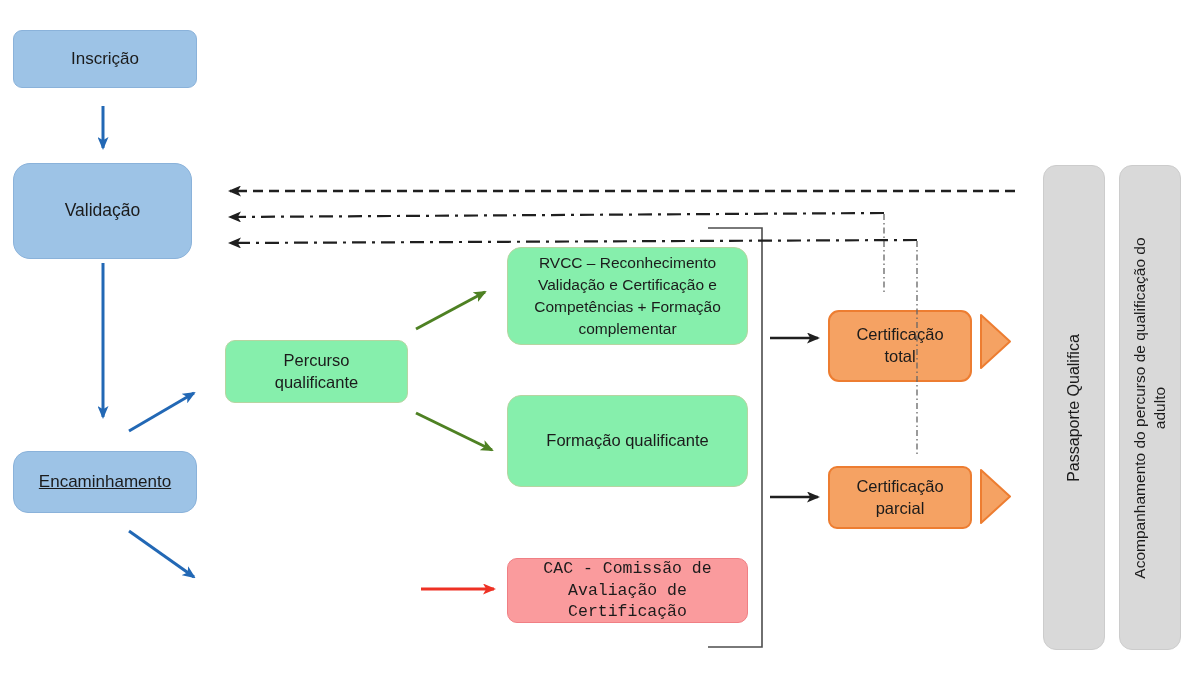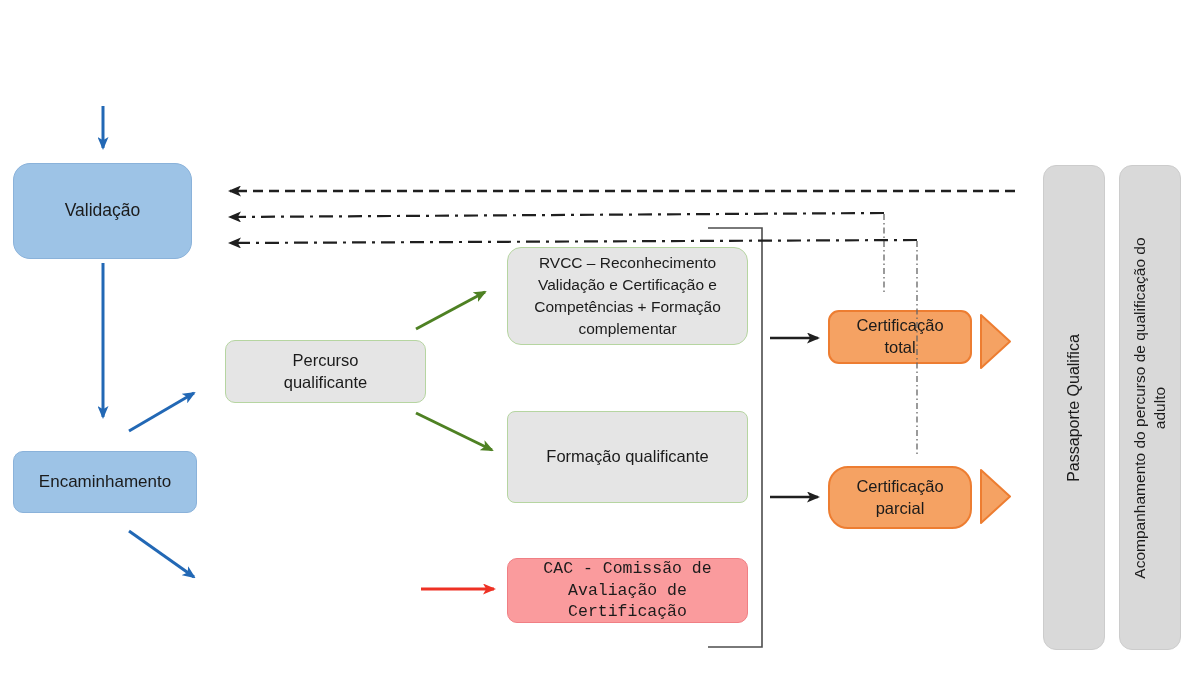--- a/index.html
+++ b/index.html
@@ -13,54 +13,57 @@
   }
   .node{
     position:absolute;
     display:flex;align-items:center;justify-content:center;
     text-align:center;
     box-sizing:border-box;
     z-index:2;
     line-height:1.32;
   }
   .blue  {background:#9DC3E6;border:1.5px solid #8AB2DA;}
-  .green {background:#e5e5e5;border:1.5px solid #B6D5A1;}
+  .green {background:#86efac;border:1.5px solid #B6D5A1;}
   .red   {background:#FA9B9D;border:1.5px solid #F07F84;}
   .orange{background:#F5A263;border:2px solid #ED7D31;}
   .gray  {background:#D9D9D9;border:1px solid #CCCCCC;}
 
   .n-inscricao      {left:13px;  top:30px;  width:184px; height:58px;  border-radius:9px;  font-size:17px;}
   .n-orientacao     {left:13px;  top:163px; width:179px; height:96px;  border-radius:17px; font-size:17.5px;}
-  .n-encaminhamento {left:13px;  top:451px; width:184px; height:62px;  border-radius:10px; font-size:17px;}
-  .n-percurso       {left:225px; top:340px; width:201px; height:63px;  border-radius:10px; font-size:16.5px; padding:0 28px;}
+  .n-encaminhamento {left:13px;  top:451px; width:184px; height:62px;  border-radius:15px; font-size:17px;text-decoration:underline;}
+  .n-percurso       {left:225px; top:340px; width:183px; height:63px;  border-radius:10px; font-size:16.5px; padding:0 28px;}
   .n-rvcc           {left:507px; top:247px; width:241px; height:98px;  border-radius:14px; font-size:15.5px; padding:0 9px; line-height:1.42;}
-  .n-formacao       {left:507px; top:395px; width:241px; height:92px;  border-radius:8px; font-size:16.5px; padding:8px 10px;margin-top:16px;}
+  .n-formacao       {left:507px; top:395px; width:241px; height:92px;  border-radius:14px; font-size:16.5px; padding:8px 10px;}
   .n-mecanismos     {left:225px; top:558px; width:183px; height:64px;  border-radius:10px; font-size:16.5px; padding:0 24px;}
   .n-cac            {left:507px; top:558px; width:241px; height:65px;  border-radius:10px; font-size:16.5px; padding:0 23px;font-family:Liberation Mono, monospace;}
-  .n-cert-total     {left:828px; top:310px; width:144px; height:54px;  border-radius:11px; font-size:16.5px; padding:0 10px;}
-  .n-cert-parcial   {left:828px; top:466px; width:144px; height:63px;  border-radius:20px; font-size:16.5px; padding:0 12px;}
+  .n-cert-total     {left:828px; top:310px; width:144px; height:72px;  border-radius:11px; font-size:16.5px; padding:0 10px;}
+  .n-cert-parcial   {left:828px; top:466px; width:144px; height:63px;  border-radius:9px; font-size:16.5px; padding:0 12px;}
 
   .vbar{position:absolute;top:165px;height:483px;width:60px;border-radius:13px;z-index:2;}
   .vbar-1{left:1043px;}
   .vbar-2{left:1119px;}
   .vlabel{
     position:absolute;top:50%;left:50%;
     transform:translate(-50%,-50%) rotate(-90deg);
     white-space:nowrap;
     font-size:16px;color:#1b1b1b;text-align:center;line-height:1.3;
   }
   .vlabel.wrap{white-space:normal;width:345px;font-size:15.5px;}
 
   svg.overlay{position:absolute;left:0;top:0;z-index:3;pointer-events:none;}
 </style>
 </head>
 <body>
 
 <div class="canvas">
 
+  <div class="node blue n-inscricao">
+    <span>Inscrição</span>
+  </div>
   <div class="node blue n-orientacao">
     <span>Validação</span>
   </div>
   <div class="node blue n-encaminhamento">
     <span>Encaminhamento</span>
   </div>
 
   <div class="node green n-percurso">
     <span>Percurso qualificante</span>
   </div>

